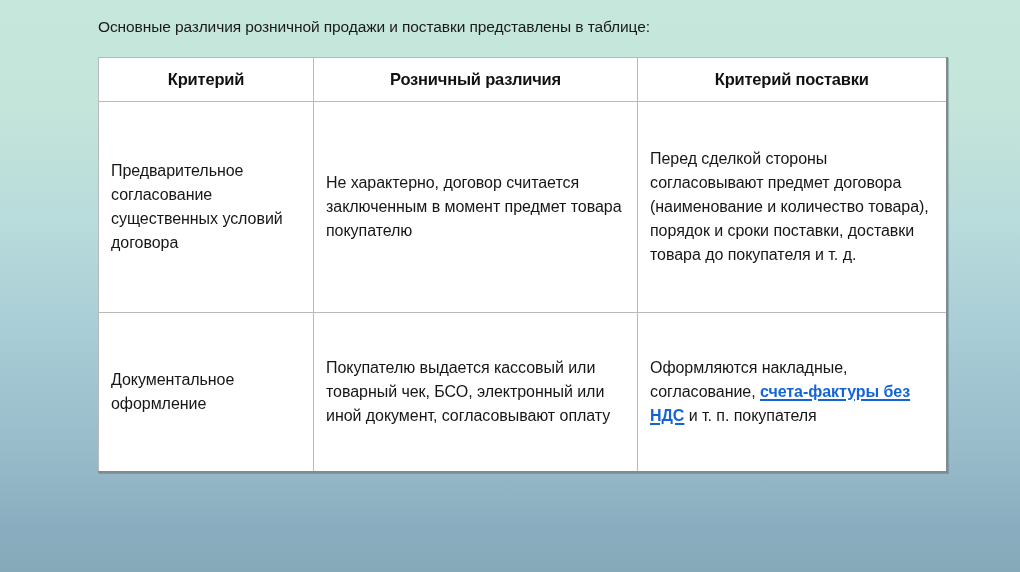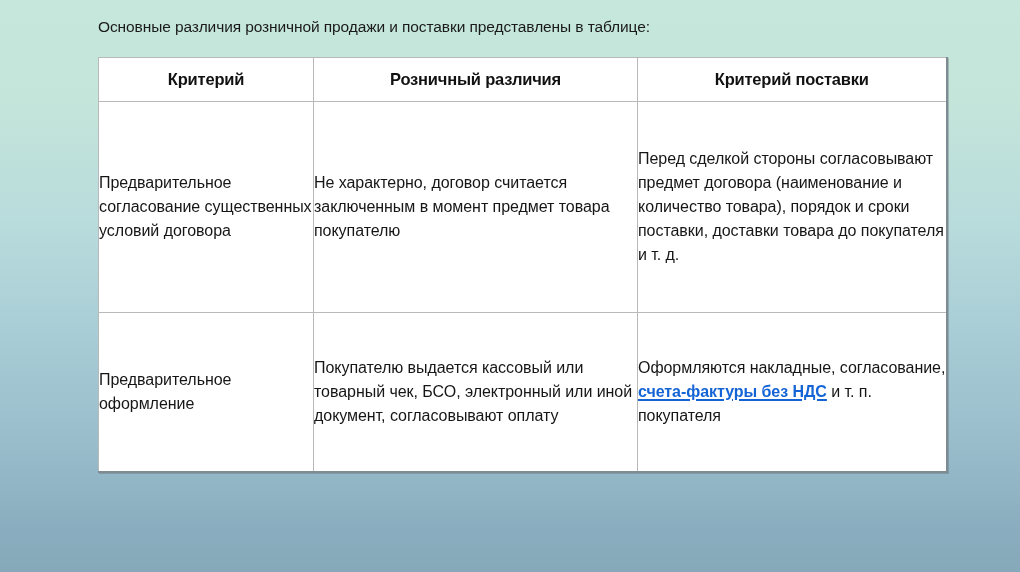--- a/index.html
+++ b/index.html
@@ -52,21 +52,21 @@
     border-collapse: collapse;
     background: #ffffff;
     table-layout: fixed;
     box-shadow: 1px 1px 0 rgba(90,100,110,0.35);
   }
   #comparison-table td,
   #comparison-table th {
     border: 1px solid #b9b9b9;
     background: #ffffff;
     vertical-align: middle;
-    padding: 0;
+    padding: 12px;
   }
   
   #comparison-table {
     border-right: 2px solid #7f8b92;
     border-bottom: 2px solid #7f8b92;
   }
 
   col.c1 { width: 215px; }
   col.c2 { width: 324px; }
   col.c3 { width: 309px; }
@@ -142,21 +142,21 @@
         <td class="body-cell col-2">
           <span class="cell-text">Не характерно, договор считается заключенным в момент предмет товара покупателю</span>
         </td>
         <td class="body-cell col-3">
           <span class="cell-text">Перед сделкой стороны согласовывают предмет договора (наименование и количество товара), порядок и сроки поставки, доставки товара до покупателя и т. д.</span>
         </td>
       </tr>
 
       <tr class="row-2">
         <td class="criterion col-1">
-          <span class="cell-text">Предварительное оформление</span>
+          <span class="cell-text">Документальное оформление</span>
         </td>
         <td class="body-cell col-2">
           <span class="cell-text">Покупателю выдается кассовый или товарный чек, БСО, электронный или иной документ, согласовывают оплату</span>
         </td>
         <td class="body-cell col-3">
           <span class="cell-text"><span>Оформляются накладные, согласование, </span><a class="inline-link">счета-фактуры без НДС</a><span> и т. п. покупателя</span></span>
         </td>
       </tr>
 
     </tbody>

